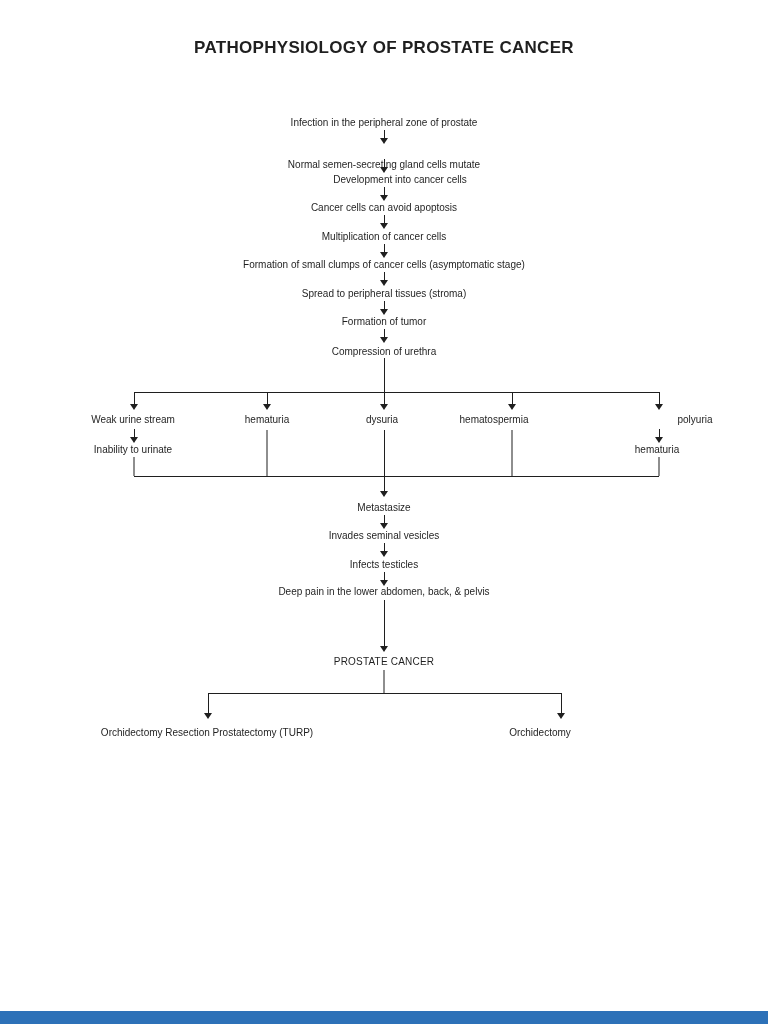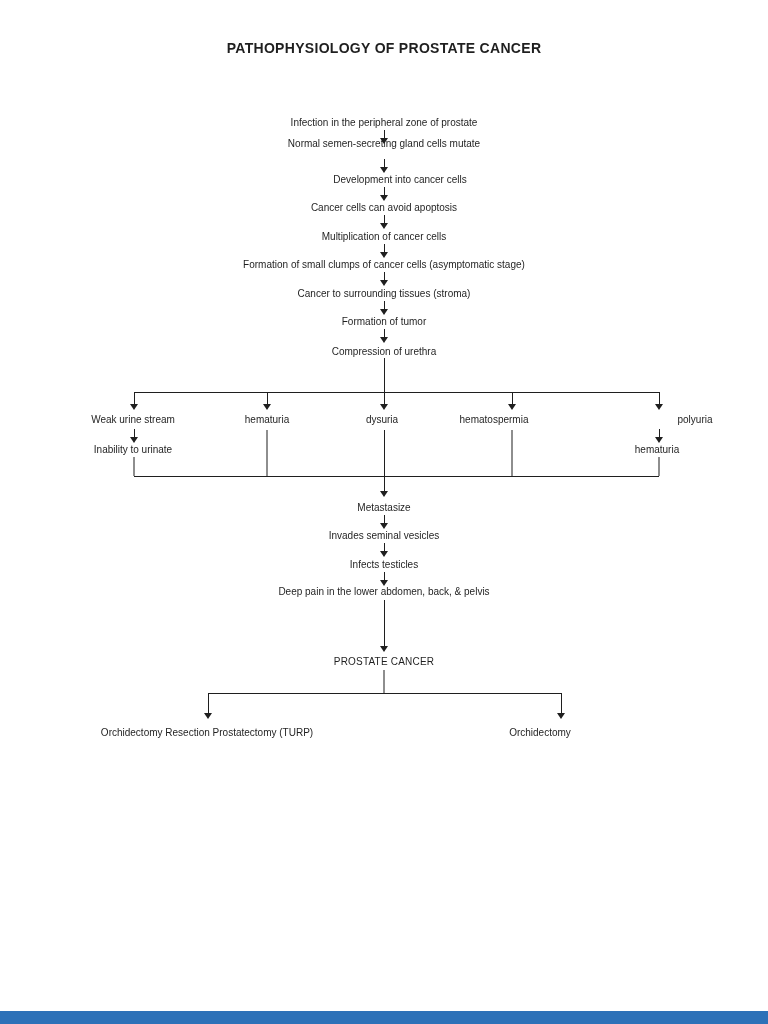--- a/index.html
+++ b/index.html
@@ -8,21 +8,21 @@
     width:768px;height:1024px;
     background:#ffffff;
     font-family:"Liberation Sans", sans-serif;
     color:#1f1f1f;
     overflow:hidden;
     margin:0 auto;
   }
   .title{
     position:absolute;
     transform:translate(-50%,-50%);
-    font-size:14px;
+    font-size:17px;
     font-weight:bold;
     letter-spacing:.3px;
     white-space:nowrap;
   }
   .node{
     position:absolute;
     transform:translate(-50%,-50%);
     font-size:10px;
     line-height:12px;
     white-space:nowrap;
@@ -55,21 +55,21 @@
 
   <div class="title" style="left:384px;top:48px">PATHOPHYSIOLOGY OF PROSTATE CANCER</div>
 
   <div>
     <div class="node" style="left:384px;top:123px">Infection in the peripheral zone of prostate</div>
     <div class="varrow" style="left:384px;top:130px">
         <div class="stem" style="height:8px"></div>
         <div class="head"></div>
       </div>
 
-    <div class="node" style="left:384px;top:144px">Normal semen-secreting gland cells mutate</div>
+    <div class="node" style="left:384px;top:165px">Normal semen-secreting gland cells mutate</div>
     <div class="varrow" style="left:384px;top:159px">
         <div class="stem" style="height:8px"></div>
         <div class="head"></div>
       </div>
 
     <div class="node" style="left:400px;top:180px">Development into cancer cells</div>
     <div class="varrow" style="left:384px;top:187px">
         <div class="stem" style="height:8px"></div>
         <div class="head"></div>
       </div>
@@ -85,21 +85,21 @@
         <div class="stem" style="height:8px"></div>
         <div class="head"></div>
       </div>
 
     <div class="node" style="left:384px;top:265px">Formation of small clumps of cancer cells (asymptomatic stage)</div>
     <div class="varrow" style="left:384px;top:272px">
         <div class="stem" style="height:8px"></div>
         <div class="head"></div>
       </div>
 
-    <div class="node" style="left:384px;top:294px">Cancer to surrounding tissues (stroma)</div>
+    <div class="node" style="left:384px;top:294px">Spread to peripheral tissues (stroma)</div>
     <div class="varrow" style="left:384px;top:301px">
         <div class="stem" style="height:8px"></div>
         <div class="head"></div>
       </div>
 
     <div class="node" style="left:384px;top:322px">Formation of tumor</div>
     <div class="varrow" style="left:384px;top:329px">
         <div class="stem" style="height:8px"></div>
         <div class="head"></div>
       </div>

